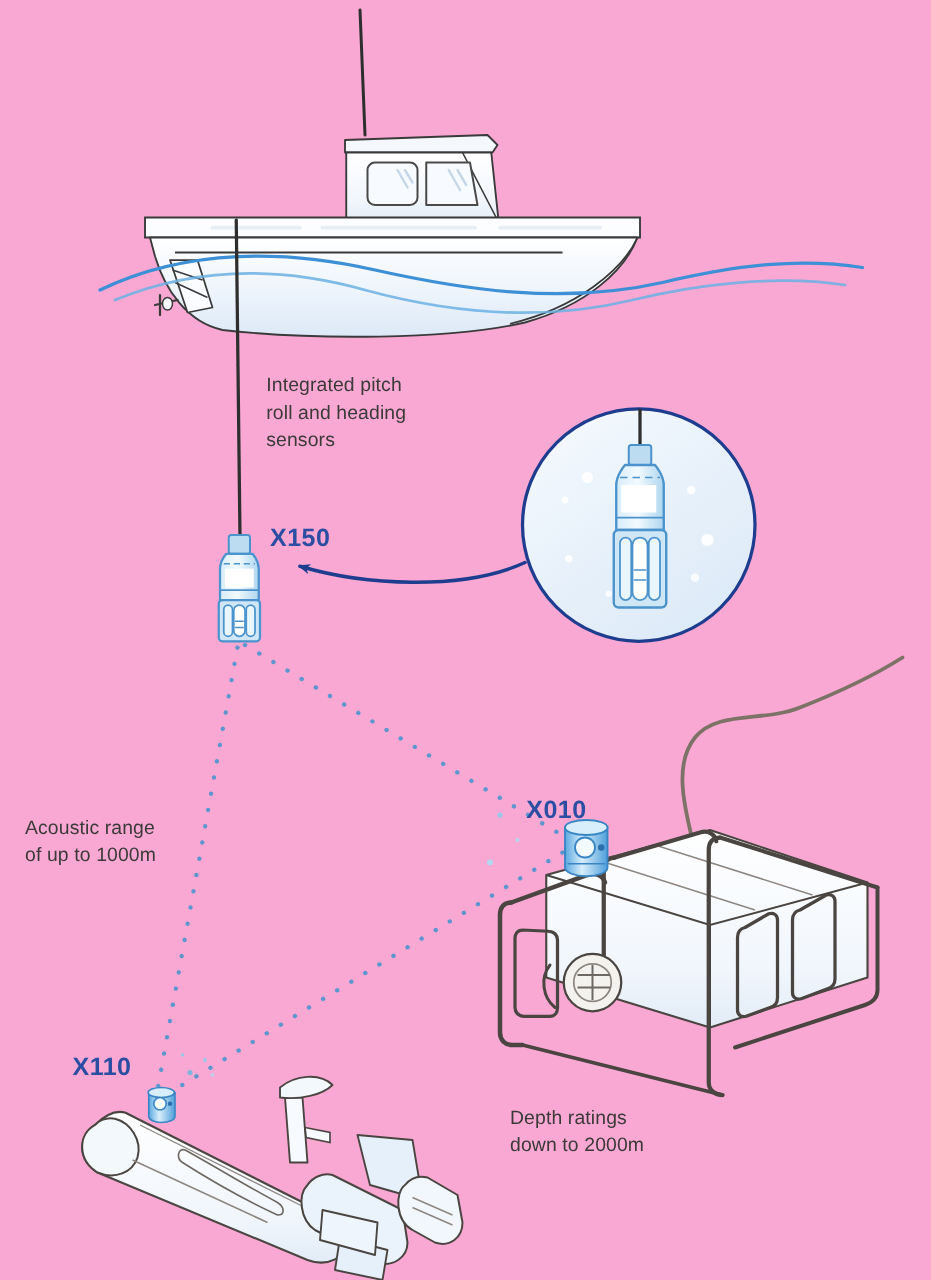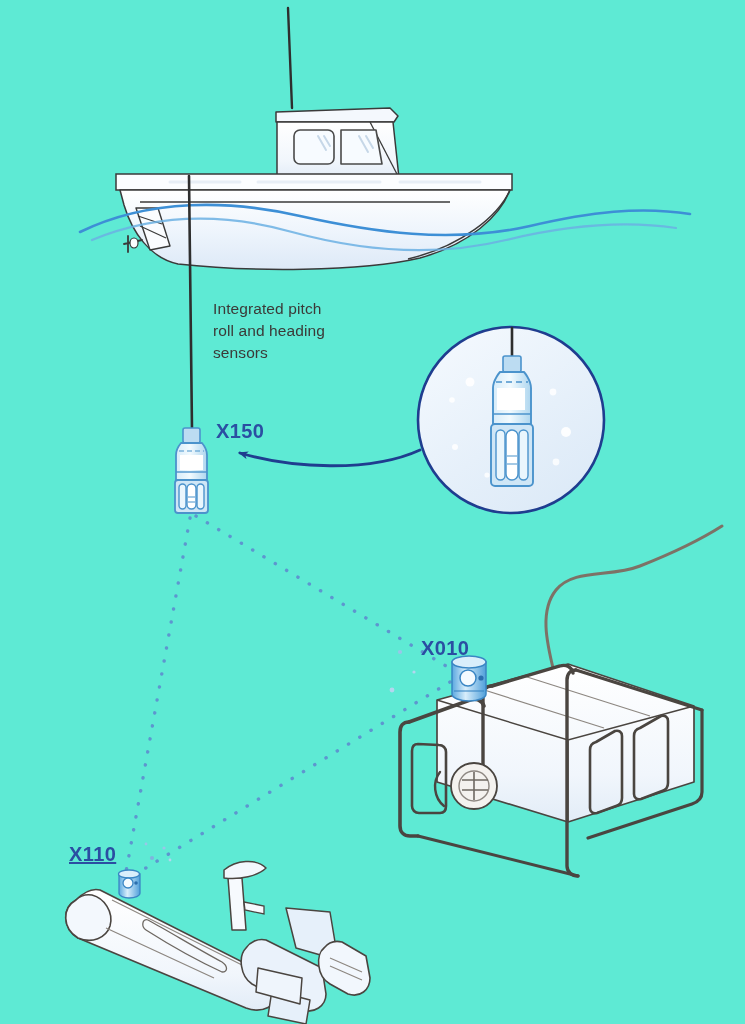--- a/index.html
+++ b/index.html
@@ -12,21 +12,21 @@
     font-family: "Liberation Sans", sans-serif;
     width: 745px;
     height: 1024px;
     overflow: hidden;
     position: relative;
   }
   #diagram-root {
     position: relative;
     width: 745px;
     height: 1024px;
-    background: #5eead4;
+    background: #f9a8d4;
   }
   svg#scene {
     position: absolute;
     top: 0;
     left: 0;
     width: 745px;
     height: 1024px;
     display: block;
   }
   .annot-text {
@@ -44,21 +44,21 @@
     font-weight: bold;
     font-size: 20px;
     font-family: "Liberation Sans", sans-serif;
     letter-spacing: 0.4px;
   }
   #label-integrated { left: 213px; top: 298px; }
   #label-acoustic   { left: 20px;  top: 652px; }
   #label-depth      { left: 408px; top: 884px; }
   #label-x150 { left: 216px; top: 420px; }
   #label-x010 { left: 421px; top: 637px; }
-  #label-x110 { left: 69px;  top: 843px; text-decoration: underline; }
+  #label-x110 { left: 58px;  top: 843px; }
 </style>
 </head>
 <body>
 
 <div id="diagram-root">
 
   <svg id="scene" viewBox="0 0 745 1024" xmlns="http://www.w3.org/2000/svg">
     <defs>
       <linearGradient id="hullGrad" x1="0" y1="0" x2="0" y2="1">
         <anteater></anteater>
@@ -244,21 +244,25 @@
       <circle cx="400" cy="652" r="2.1" fill="#9ac6e8"></circle>
       <circle cx="392" cy="690" r="2.4" fill="#b4d6ef"></circle>
       <circle cx="414" cy="672" r="1.6" fill="#b4d6ef"></circle>
     </g>
   </svg>
 
   <div class="annot-text" id="label-integrated">Integrated pitch
 roll and heading
 sensors</div>
 
-
+  <div class="annot-text" id="label-acoustic">Acoustic range
+of up to 1000m</div>
+
+  <div class="annot-text" id="label-depth">Depth ratings
+down to 2000m</div>
 
   <div class="device-label" id="label-x150">X150</div>
 
   <div class="device-label" id="label-x010">X010</div>
 
   <div class="device-label" id="label-x110">X110</div>
 
 </div>
 
 </body></html>

